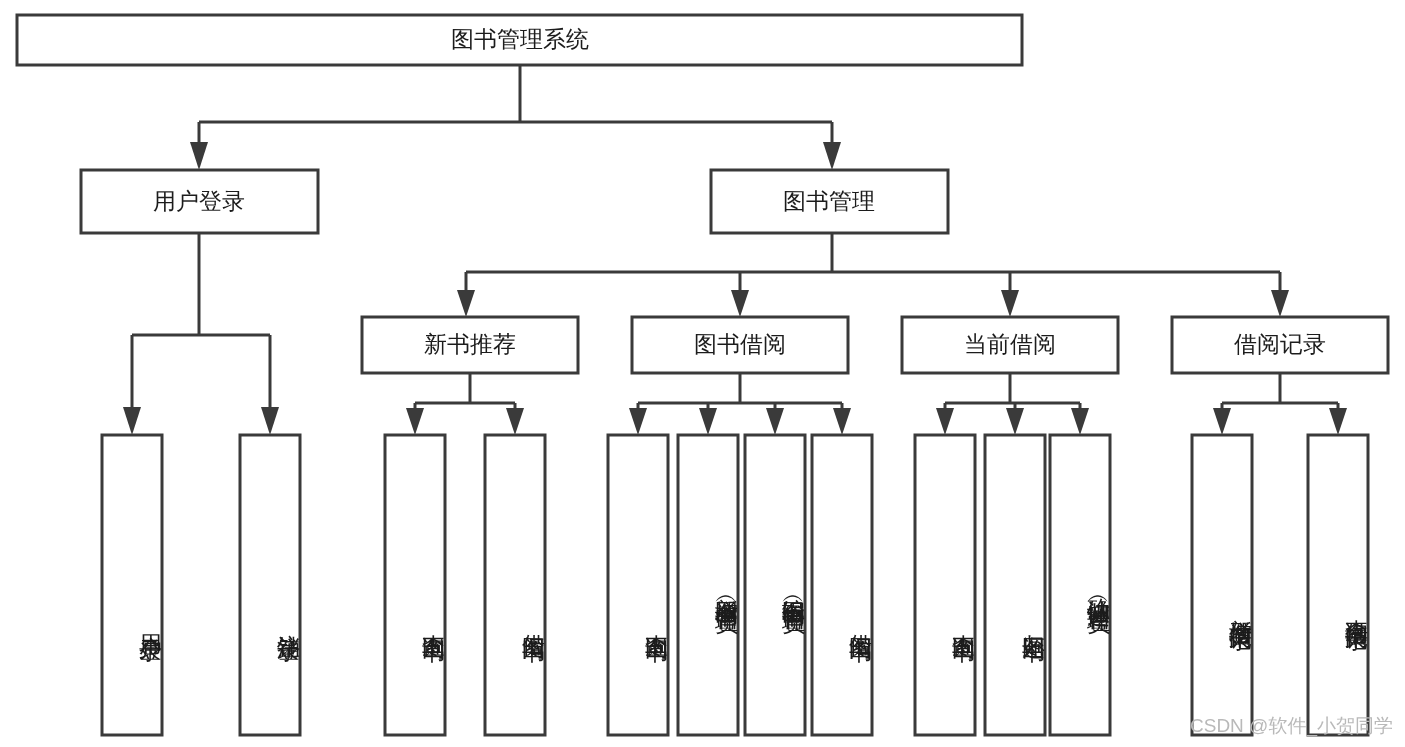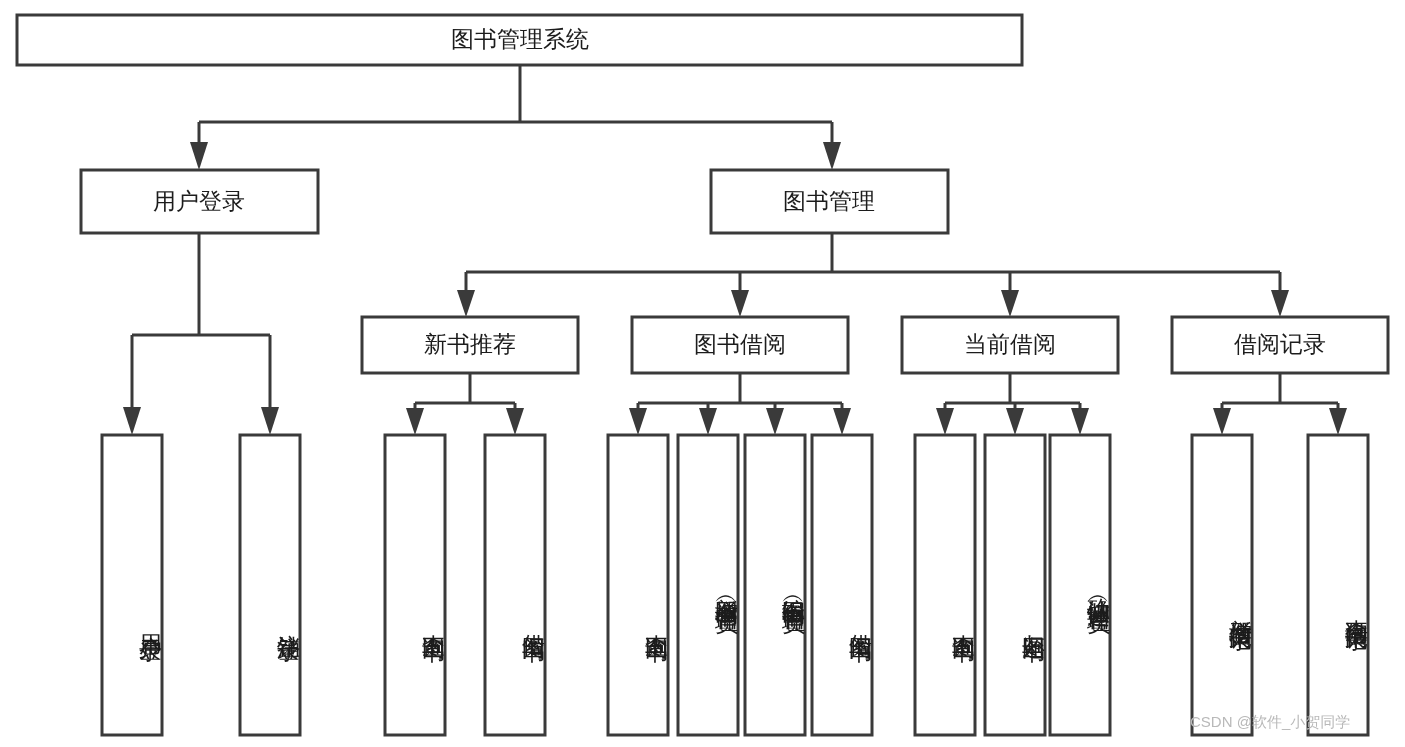--- a/index.html
+++ b/index.html
@@ -60,21 +60,21 @@
     line-height: 1;
     white-space: nowrap;
     display: flex;
     align-items: flex-start;
     justify-content: center;
     pointer-events: none;
   }
   .watermark {
     position: absolute;
     font-family: "Liberation Sans", "DejaVu Sans", sans-serif;
-    font-size: 15px;
+    font-size: 19px;
     color: #b9b9b9;
     white-space: nowrap;
     left: 1190px;
     top: 713px;
   }
 </style>
 </head>
 <body>
 
 <div id="diagram-root">

